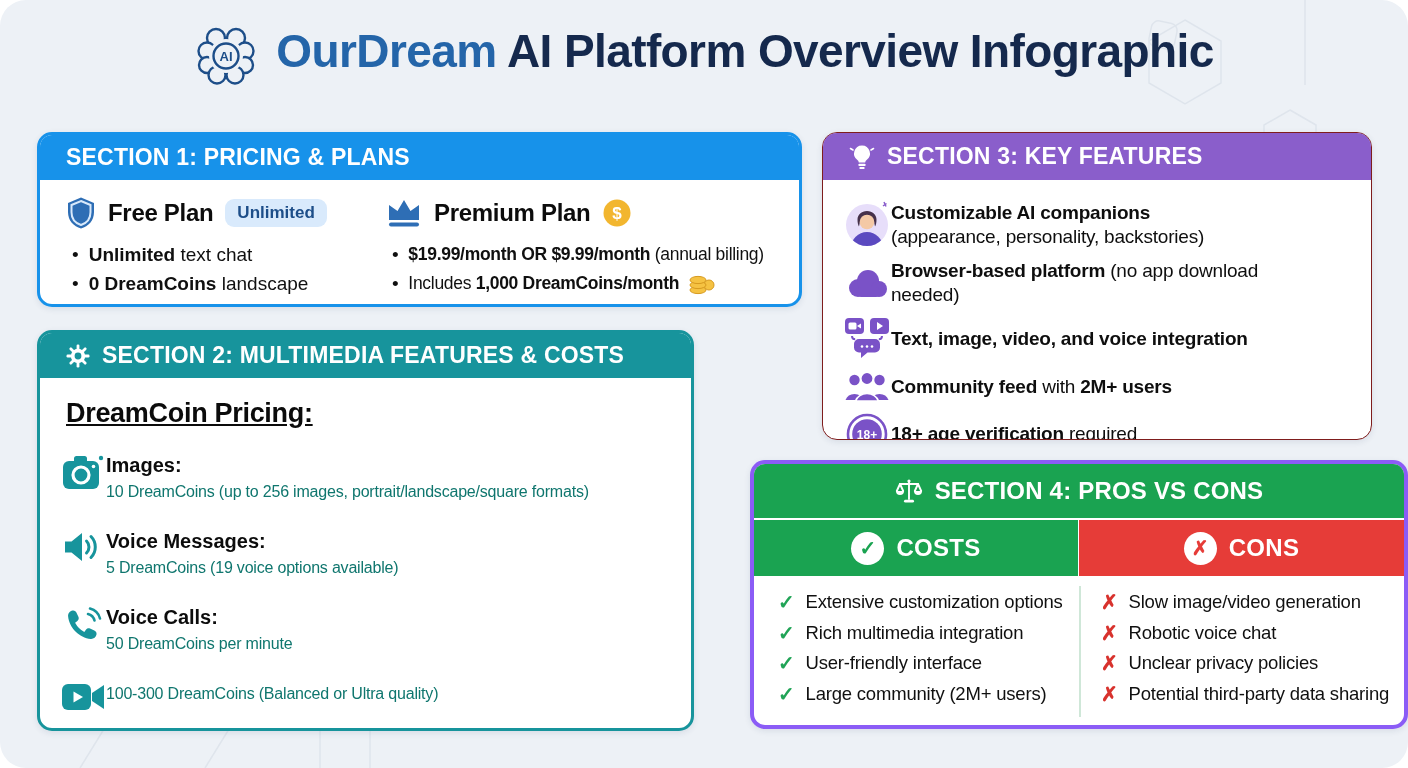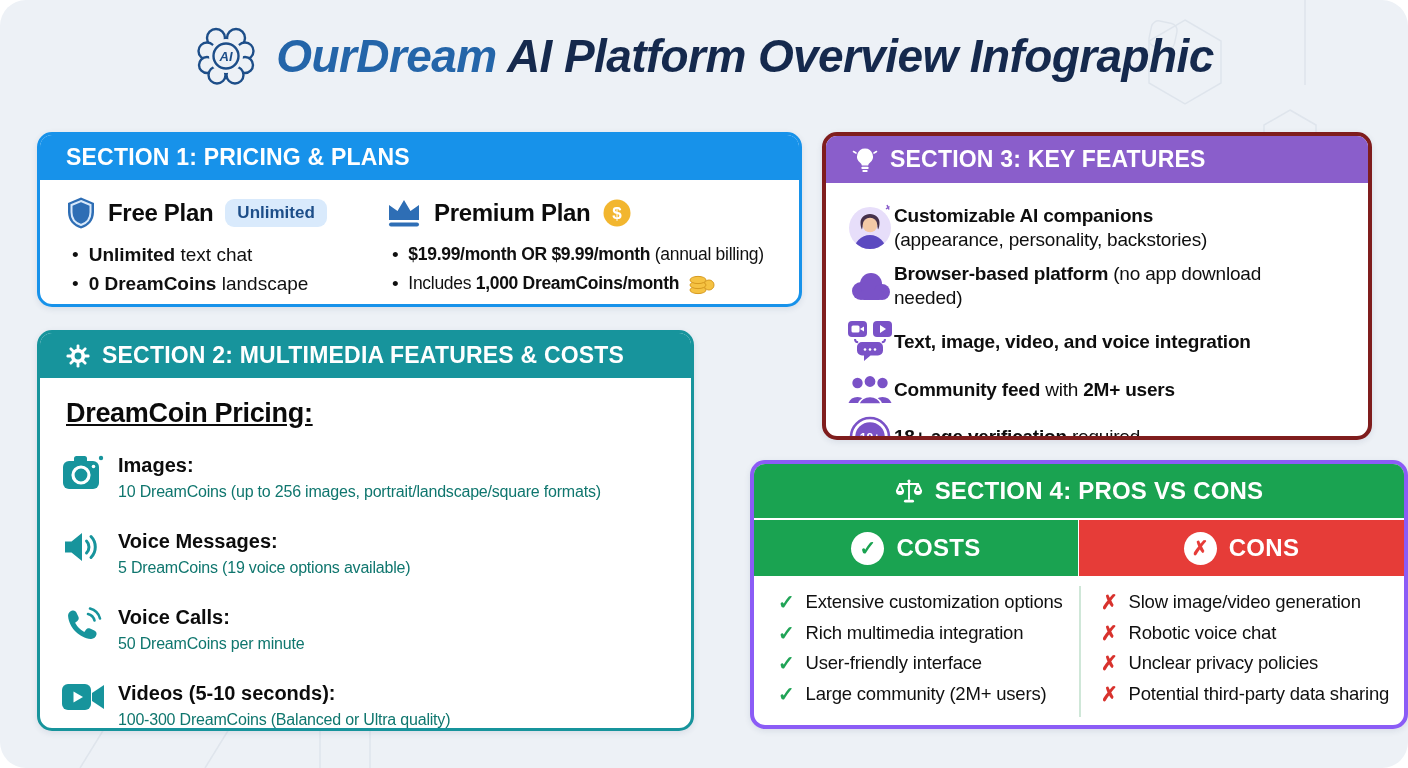--- a/index.html
+++ b/index.html
@@ -1,29 +1,29 @@
 <!DOCTYPE html>
 <html><head>
 <meta charset="utf-8">
 <style>
   html,body{margin:0;padding:0;background:#ffffff;}
   body{width:1408px;height:768px;font-family:"Liberation Sans",sans-serif;}
   .canvas{position:relative;width:1408px;height:768px;background:#edf1f6;border-radius:26px;overflow:hidden;}
   .bg-pattern{position:absolute;inset:0;pointer-events:none;}
 
   
-  .hdr{position:absolute;left:0;top:24px;width:100%;display:flex;align-items:center;justify-content:center;gap:18px;font-style:italic;}
+  .hdr{position:absolute;left:0;top:24px;width:100%;display:flex;justify-content:center;gap:18px;}
   .hdr h1{margin:0;font-size:46px;font-weight:800;letter-spacing:-0.6px;color:#15294d;white-space:pre;}
   .hdr .brand{color:#2465a9;}
 
   
   .card{position:absolute;background:#ffffff;border-radius:15px;overflow:hidden;box-shadow:0 2px 6px rgba(25,45,85,.10);box-sizing:border-box;}
   .s1{left:37px;top:132px;width:765px;height:175px;border:3px solid #1792ea;}
   .s2{left:37px;top:330px;width:657px;height:401px;border:3px solid #17949c;}
-  .s3{left:822px;top:132px;width:550px;height:308px;border:4px solid #7f1d1d;}
+  .s3{left:822px;top:132px;width:550px;height:308px;border:1px solid #7f1d1d;}
   .s4{left:750px;top:460px;width:658px;height:269px;border:4px solid #8b5cf6;}
   .card-h{display:flex;align-items:center;gap:12px;color:#fff;font-weight:700;font-size:23px;letter-spacing:.2px;padding:0 26px;height:45px;}
   .s1 .card-h{background:#1792ea;}
   .s2 .card-h{background:#17949c;}
   .s3 .card-h{background:#8a5ecb;height:47px;}
   .s4 .card-h{background:#1aa351;height:54px;justify-content:center;font-size:24px;}
   .hicon{display:flex;align-items:center;}
 
   
   .s1-body{display:flex;padding:14px 0 0 26px;}
@@ -34,21 +34,21 @@
   .badge{background:#d9eafc;color:#1d4e89;font-size:17px;font-weight:700;padding:4px 12px;border-radius:9px;}
   .bullets{margin:8px 0 0 6px;}
   .b-row{display:flex;gap:10px;font-size:19px;color:#101010;line-height:29px;align-items:center;}
   .b-row .dot{font-size:19px;line-height:29px;}
   .plan.premium .b-row{font-size:17.5px;letter-spacing:-.3px;white-space:nowrap;}
   .b-row b{font-weight:700;}
 
   
   .s2-body{padding:12px 0 0 20px;}
   .s2-heading{font-size:27px;font-weight:700;color:#0b0b0b;margin:8px 0 2px 6px;letter-spacing:-.3px;text-decoration:underline;}
-  .s2-item{display:flex;gap:12px;margin-top:23px;align-items:flex-start;}
+  .s2-item{display:flex;gap:0;margin-top:23px;align-items:flex-start;}
   .s2-icon{width:46px;flex:none;display:flex;justify-content:center;padding-top:2px;}
   .s2-label{font-size:20px;font-weight:700;color:#0c0c0c;line-height:26px;}
   .s2-desc{font-size:16px;color:#0f766e;line-height:27px;white-space:nowrap;letter-spacing:-.2px;}
 
   
   .s3-body{padding:10px 18px 0 20px;}
   .s3-item{display:flex;align-items:center;gap:0;margin-top:11px;}
   .s3-icon{width:48px;flex:none;display:flex;justify-content:center;}
   .s3-text{font-size:19px;color:#0e0e0e;line-height:23.5px;width:410px;letter-spacing:-.2px;}
   .s3-text b{font-weight:700;}
@@ -243,21 +243,20 @@
 
       <div class="s2-item">
         <span class="s2-icon">
           <svg width="44" height="30" viewBox="0 0 44 30">
             <rect x="1" y="2" width="29" height="26" rx="6" fill="#17949c"></rect>
             <path d="M31 11l12-8v24l-12-8z" fill="#17949c"></path>
             <path d="M12.5 9.5l9.5 5.5-9.5 5.5z" fill="#ffffff"></path>
           </svg>
         </span>
         <div>
-          <div class="s2-label">Videos (5-10 seconds):</div>
           <div class="s2-desc">100-300 DreamCoins (Balanced or Ultra quality)</div>
         </div>
       </div>
     </div>
   </section>
 
   <section class="card s3">
     <div class="card-h">
       <span class="hicon">
         <svg width="26" height="26" viewBox="0 0 26 26">

